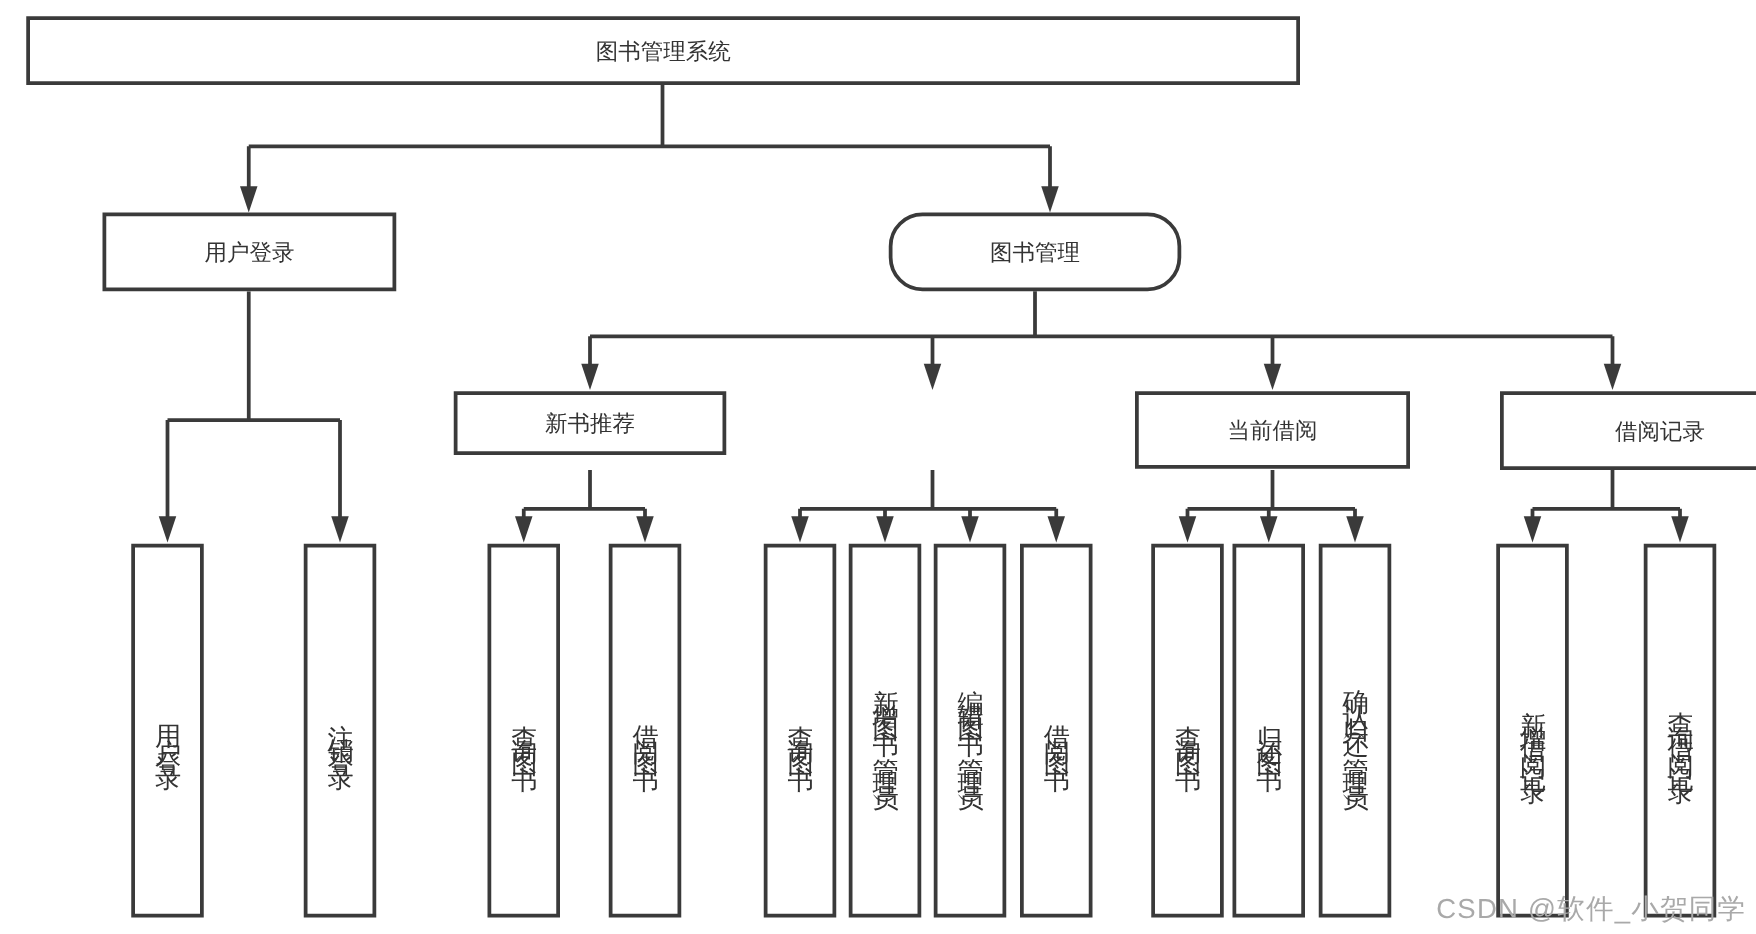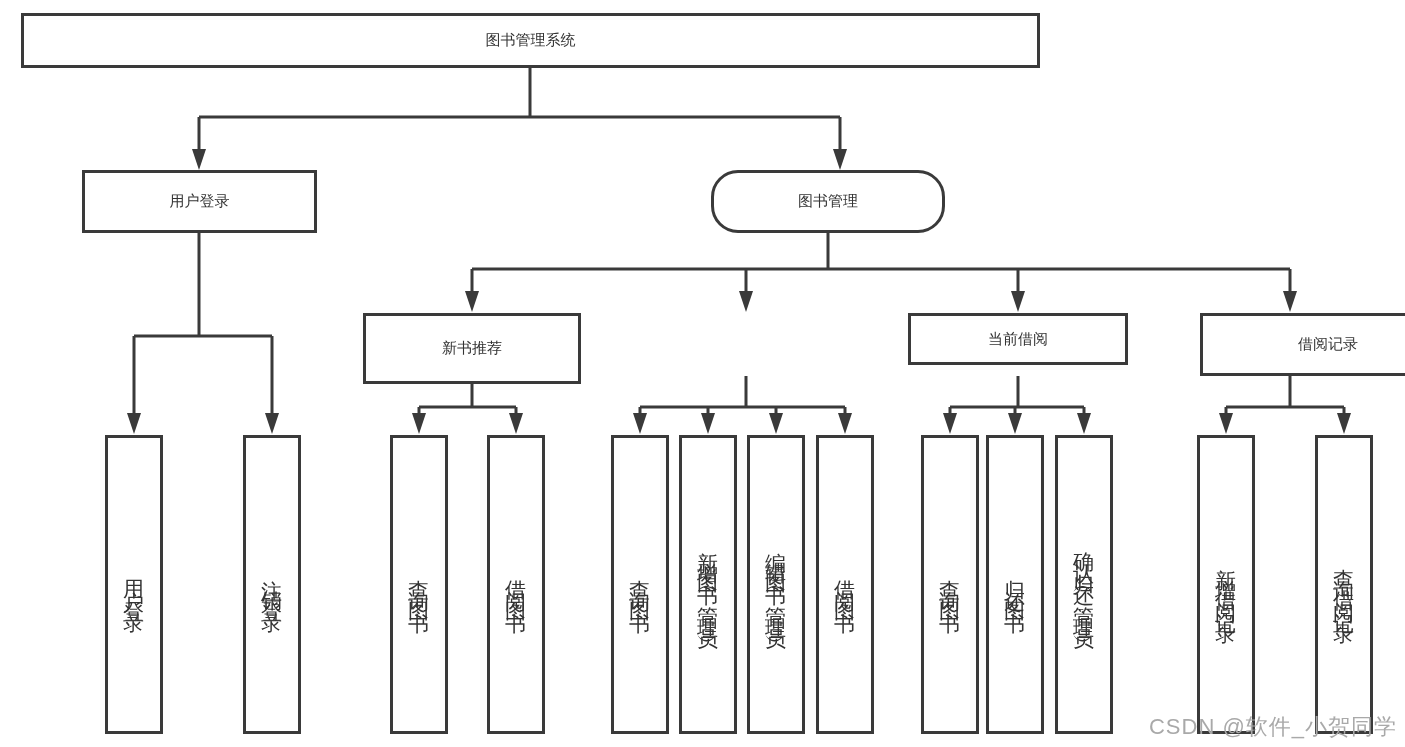--- a/index.html
+++ b/index.html
@@ -20,21 +20,21 @@
   }
   #connectors{position:absolute;left:0;top:0;width:1405px;height:747px;}
   #connectors path{stroke:var(--line);stroke-width:3;fill:none;}
   #connectors polygon{fill:var(--line);stroke:none;}
   .node{
     position:absolute;
     box-sizing:border-box;
     background:var(--box-bg);
     border:3px solid var(--line);
     display:flex;align-items:center;justify-content:center;
-    font-size:15px;
+    font-size:18px;
     color:var(--text);
     text-align:center;
   }
   .vbox{
     writing-mode:vertical-rl;
     text-orientation:mixed;
     letter-spacing:11px;
     line-height:1;
     font-size:21px;
   }
@@ -100,22 +100,22 @@
       <polygon points="1226,434 1219,413 1233,413"></polygon>
       <polygon points="1344,434 1337,413 1351,413"></polygon>
     </g>
   </svg>
 
   <div class="node" style="left:21px;top:13px;width:1019px;height:55px;">图书管理系统</div>
 
   <div class="node" style="left:82px;top:170px;width:235px;height:63px;">用户登录</div>
   <div class="node" style="left:711px;top:170px;width:234px;height:63px;border-radius:27px;">图书管理</div>
 
-  <div class="node" style="left:363px;top:313px;width:218px;height:71px;">新书推荐</div>
-  <div class="node" style="left:908px;top:313px;width:220px;height:52px;">当前借阅</div>
+  <div class="node" style="left:363px;top:313px;width:218px;height:51px;">新书推荐</div>
+  <div class="node" style="left:908px;top:313px;width:220px;height:62px;">当前借阅</div>
   <div class="node" style="left:1200px;top:313px;width:220px;height:63px;padding-left:36px;">借阅记录</div>
 
   <div class="node vbox" style="left:105px;top:435px;width:58px;height:299px;">用户登录</div>
   <div class="node vbox" style="left:243px;top:435px;width:58px;height:299px;">注销登录</div>
 
   <div class="node vbox" style="left:390px;top:435px;width:58px;height:299px;">查询图书</div>
   <div class="node vbox" style="left:487px;top:435px;width:58px;height:299px;">借阅图书</div>
 
   <div class="node vbox" style="left:611px;top:435px;width:58px;height:299px;">查询图书</div>
   <div class="node vbox" style="left:679px;top:435px;width:58px;height:299px;">新增图书（管理员）</div>

